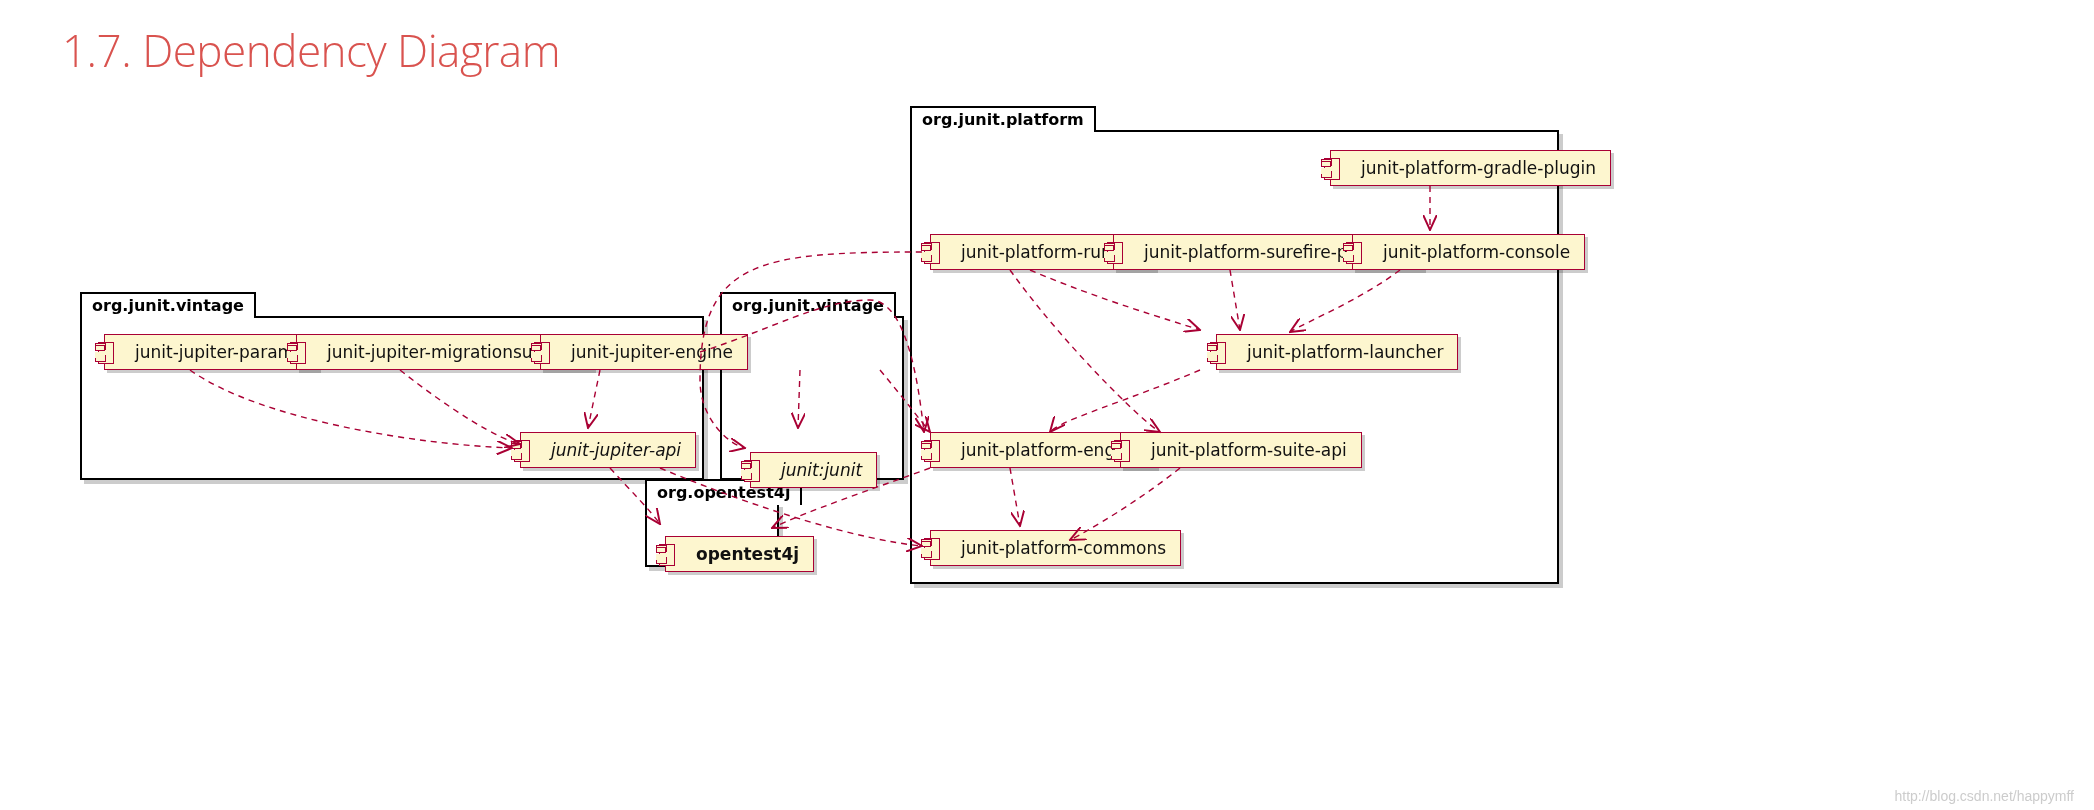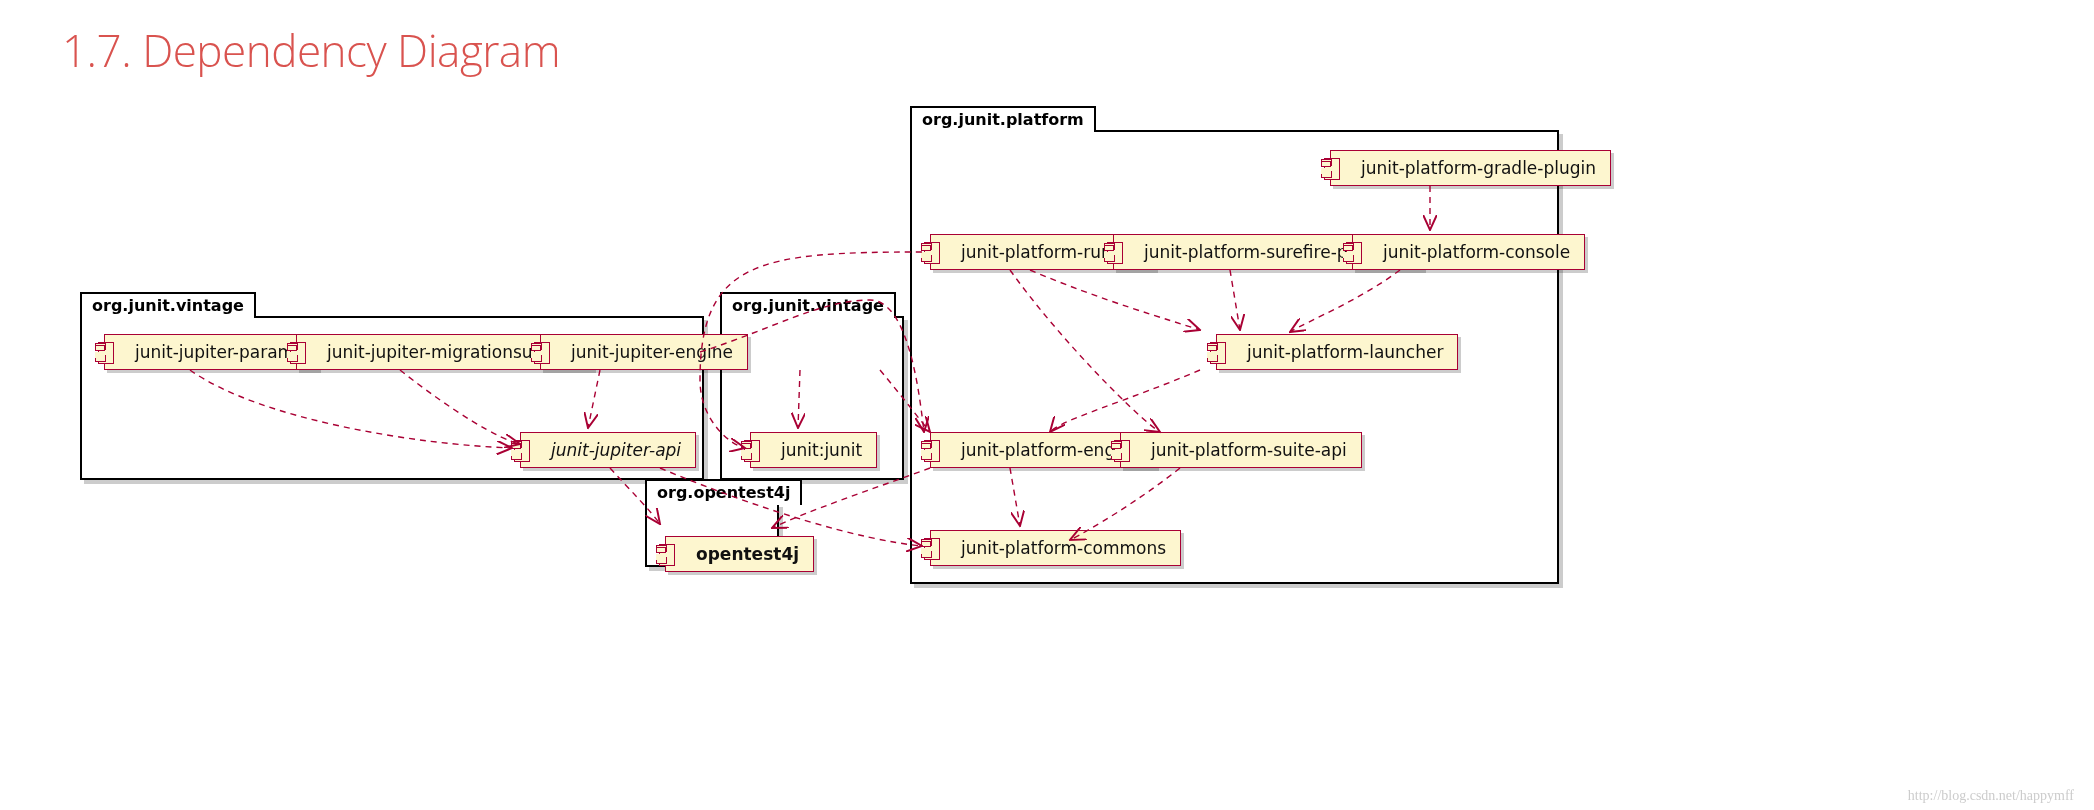--- a/index.html
+++ b/index.html
@@ -99,21 +99,21 @@
     width: 2094px;
     height: 810px;
     pointer-events: none;
   }
   .watermark {
     position: absolute;
     right: 20px;
     bottom: 6px;
     font-size: 14px;
     color: #ccc;
-    font-family: Liberation Serif, serif;
+    font-family: Liberation Sans, sans-serif;
   }
 </style>
 </head>
 <body>
 
 <div class="heading">1.7. Dependency Diagram</div>
 
 <div class="diagram">
 
   <div class="pkg shadow" style="left:80px; top:316px; width:620px; height:160px;">
@@ -142,21 +142,21 @@
   </div>
   <div class="comp" id="jupiter_engine" style="left:540px; top:334px;">
     <span class="clug" style="top:8px;"></span><span class="clug" style="top:20px;"></span>
     <span>junit-jupiter-engine</span>
   </div>
   <div class="comp" id="jupiter_api" style="left:520px; top:432px;font-style:italic;">
     <span class="clug" style="top:8px;"></span><span class="clug" style="top:20px;"></span>
     <span>junit-jupiter-api</span>
   </div>
 
-  <div class="comp" id="junit4" style="left:750px; top:432px;">
+  <div class="comp" id="junit4" style="left:750px; top:452px;font-style:italic;">
     <span class="clug" style="top:8px;"></span><span class="clug" style="top:20px;"></span>
     <span>junit:junit</span>
   </div>
 
   <div class="comp" id="opentest4j" style="left:665px; top:536px;font-weight:bold;">
     <span class="clug" style="top:8px;"></span><span class="clug" style="top:20px;"></span>
     <span>opentest4j</span>
   </div>
 
   <div class="comp" id="plat_gradle" style="left:1330px; top:150px;">

